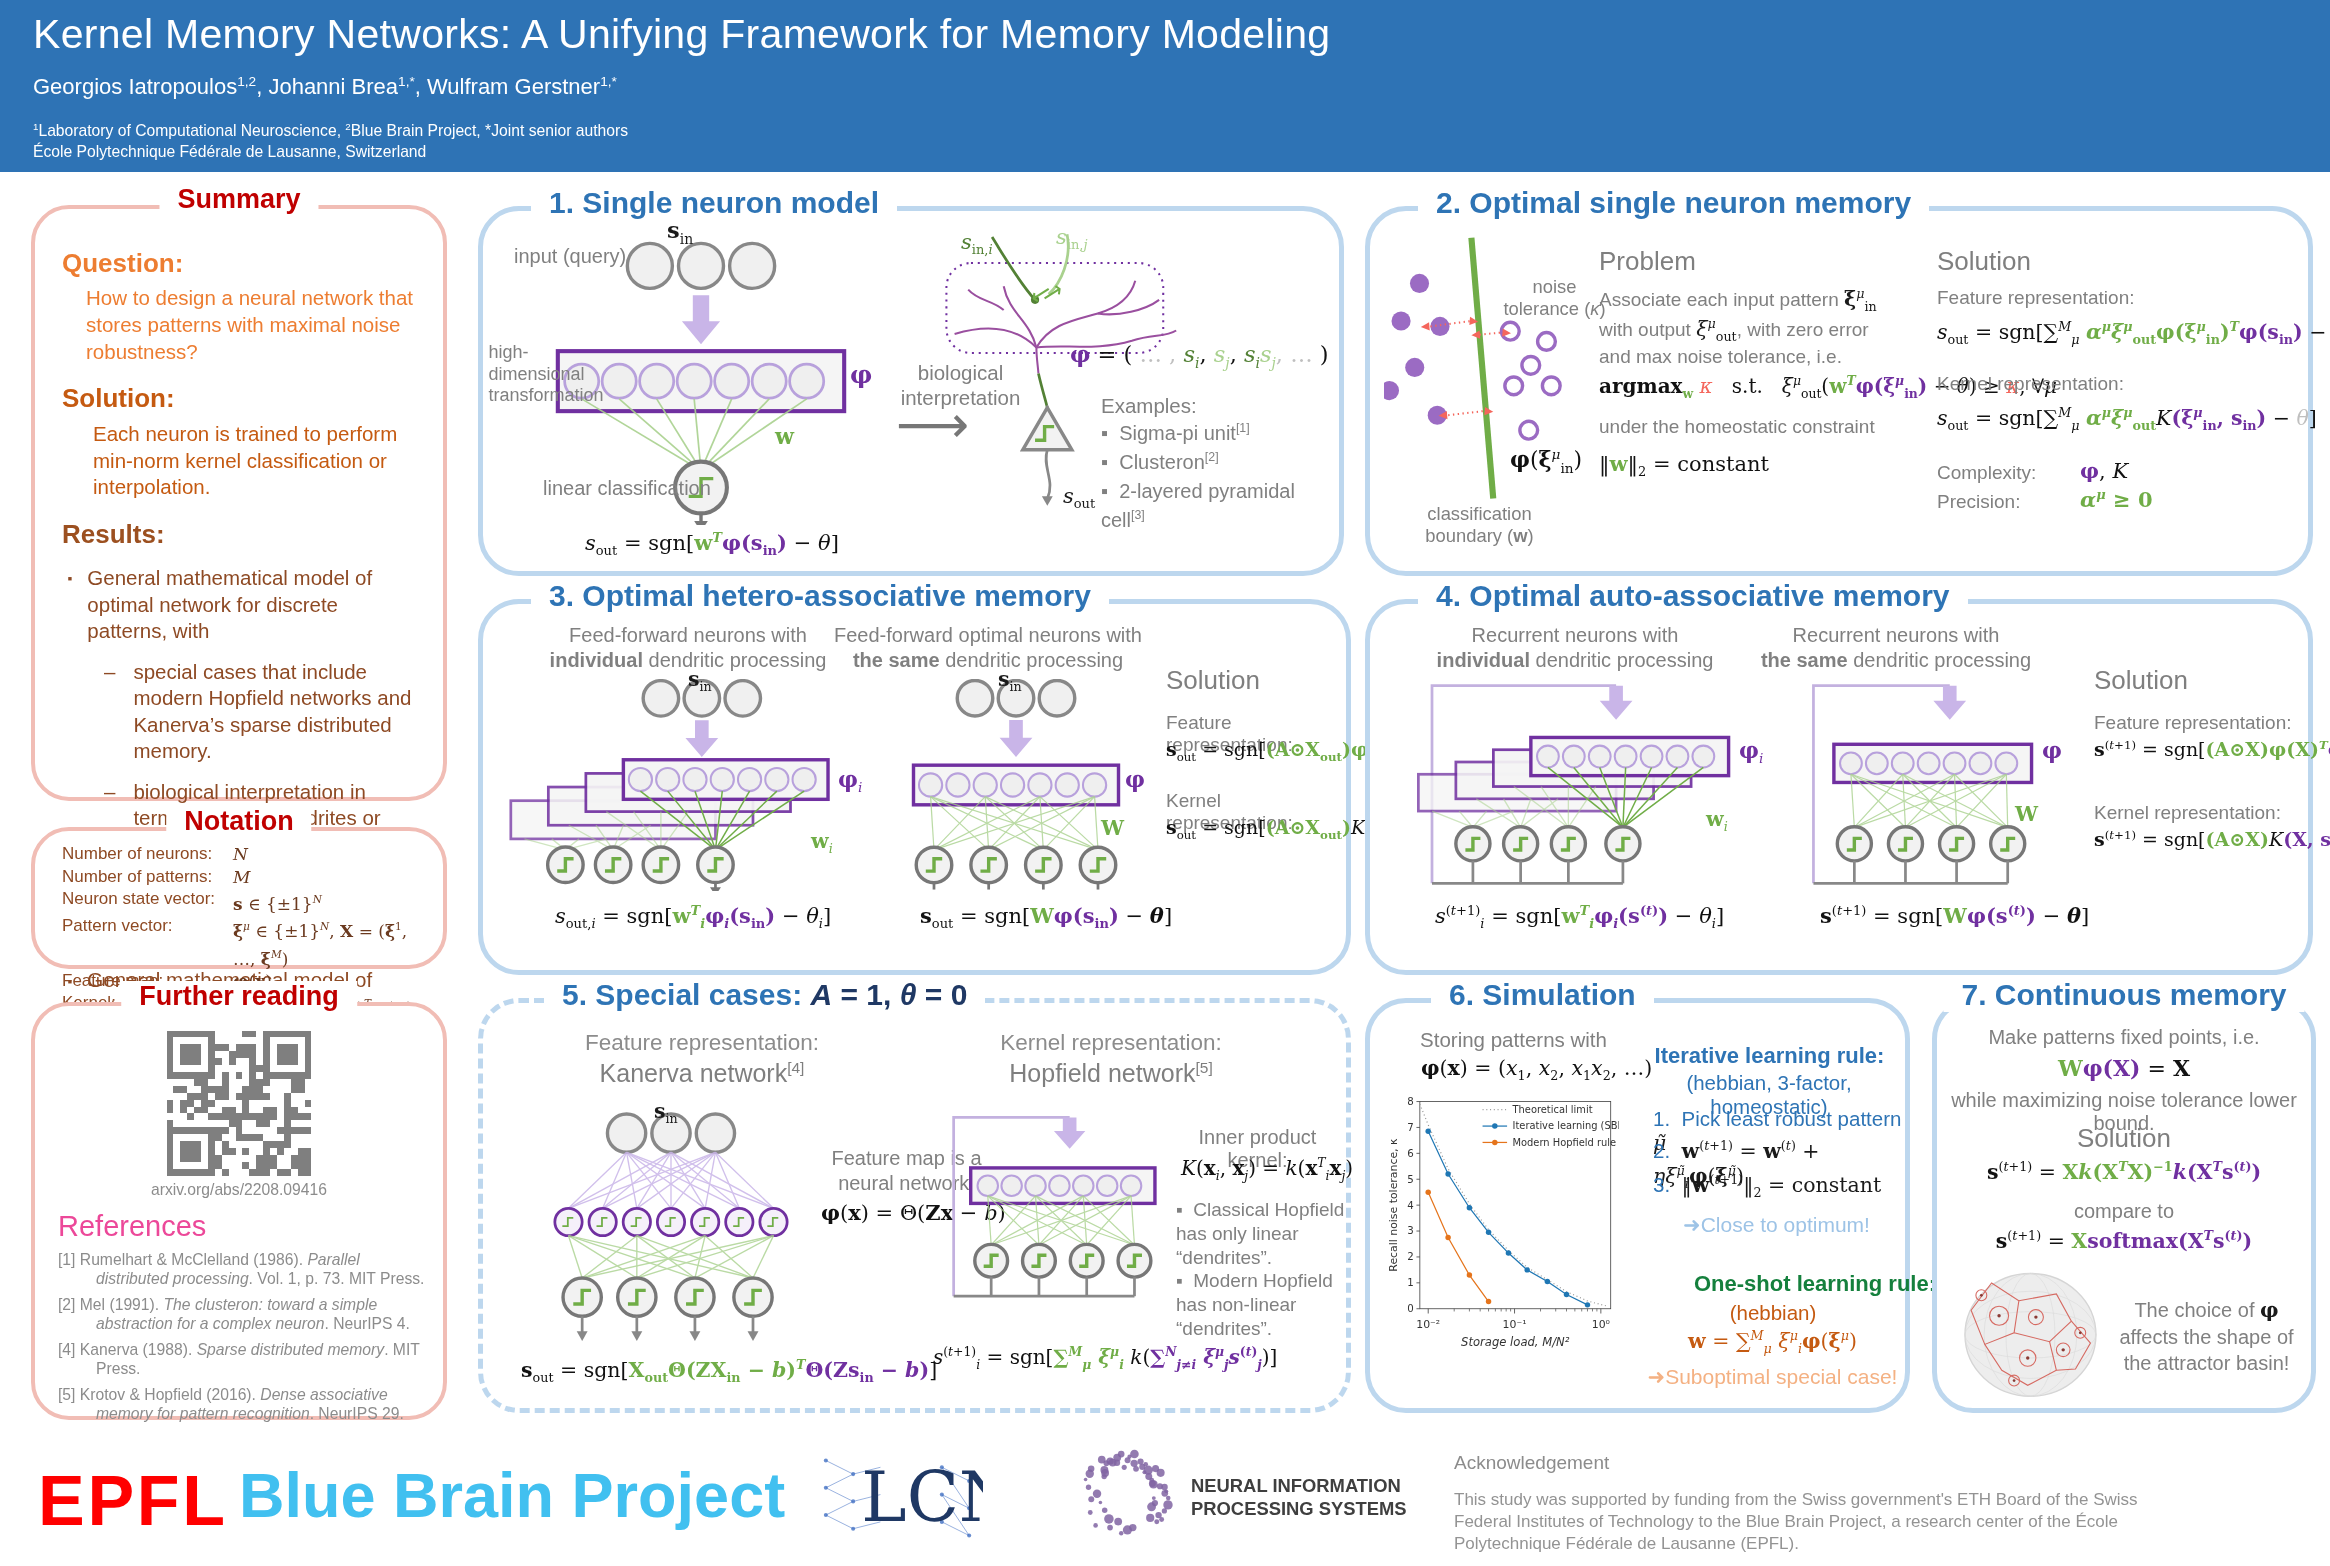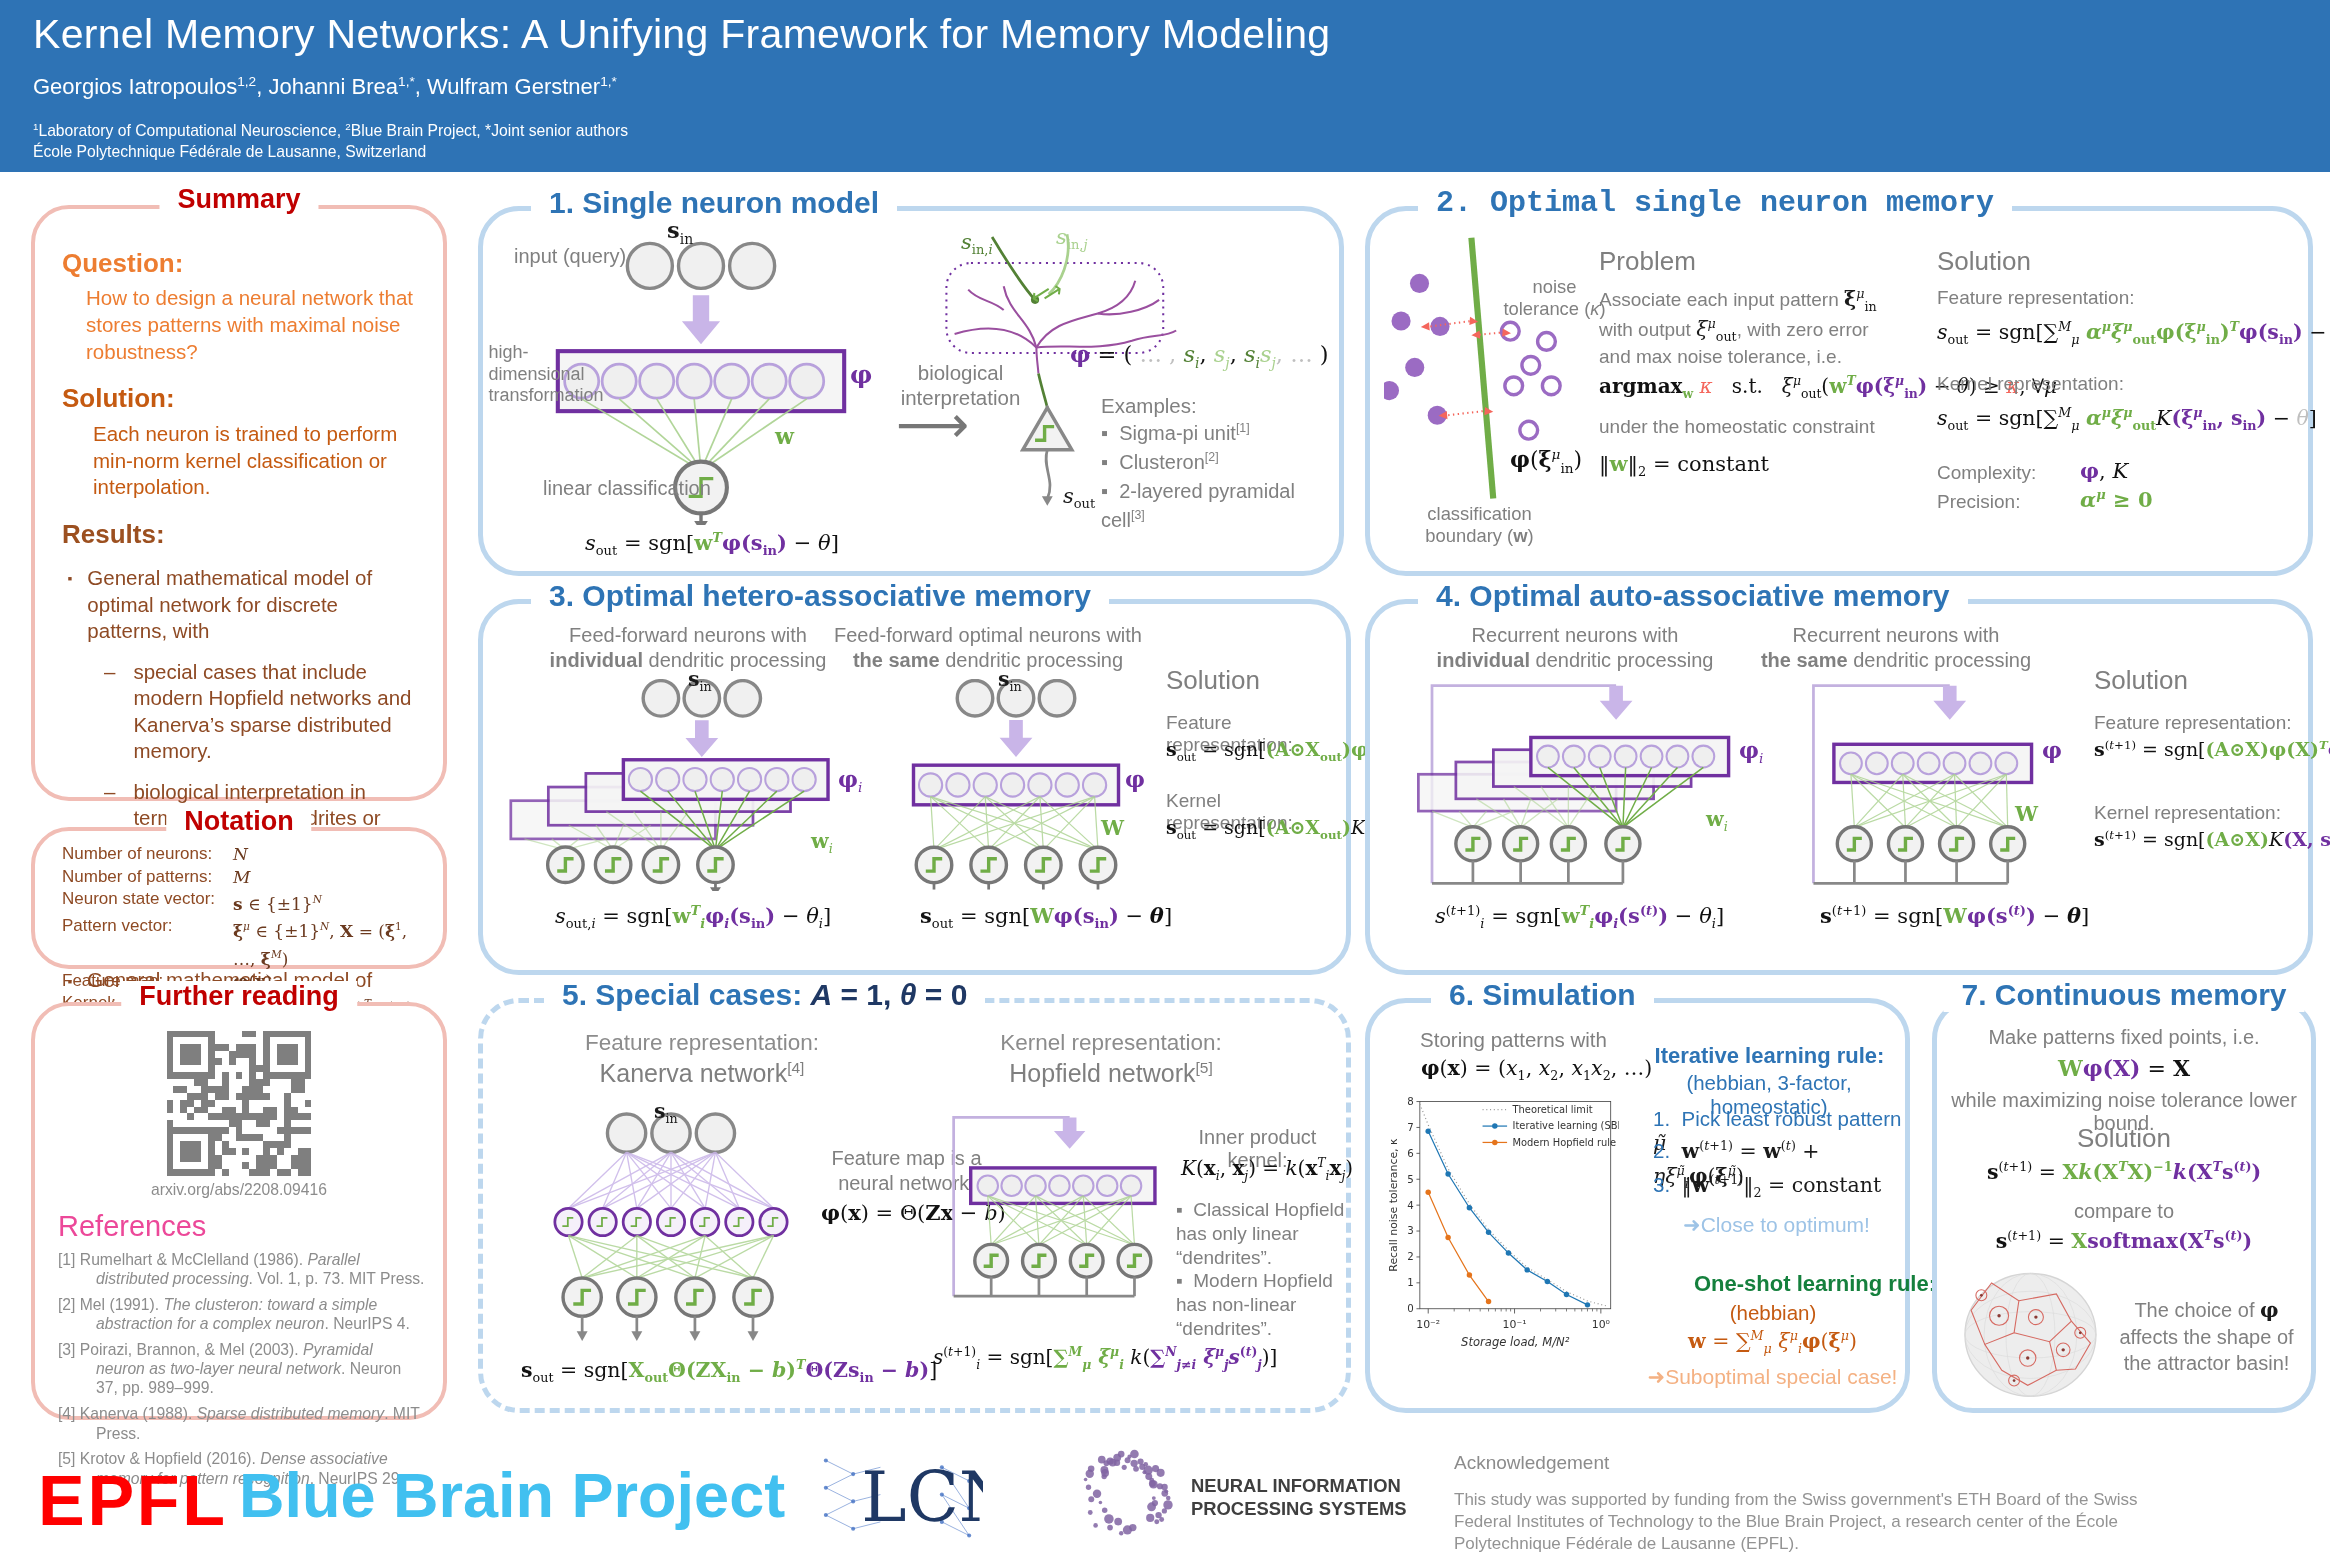--- a/index.html
+++ b/index.html
@@ -575,21 +575,20 @@
         <div></div>
         <div class="d"></div>
         <div class="d"></div>
       </div>
   </div>
   <div class="center" style="font-size:15.7px;color:#8C8C8C;margin-top:5.5px;">arxiv.org/abs/2208.09416</div>
   <div style="font-size:29px;color:#ec4899;margin:11px 0 0 23px;">References</div>
   <div style="margin:2.7px 18px 0 23px;">
     <div class="ref">[1] Rumelhart &amp; McClelland (1986). <i>Parallel distributed processing</i>. Vol. 1, p. 73. MIT Press.</div>
     <div class="ref">[2] Mel (1991). <i>The clusteron: toward a simple abstraction for a complex neuron</i>. NeurIPS 4.</div>
-    <div class="ref">[3] Poirazi, Brannon, &amp; Mel (2003). <i>Pyramidal neuron as two-layer neural network</i>. Neuron 37, pp. 989–999.</div>
     <div class="ref">[4] Kanerva (1988). <i>Sparse distributed memory</i>. MIT Press.</div>
     <div class="ref">[5] Krotov &amp; Hopfield (2016). <i>Dense associative memory for pattern recognition</i>. NeurIPS 29.</div>
   </div>
 </div>
 
 <div class="panel panel-blue" style="left:478px;top:206px;width:856px;height:360px;">
   <div class="ptitle ptitle-blue" style="left:48px;">1. Single neuron model</div>
   <svg class="abs" style="left:27px;top:13.7px;" width="382" height="300" viewBox="0 0 560 440">
     <circle cx="205" cy="60" r="33" fill="#F0F0F0" stroke="#888" stroke-width="5"></circle>
     <circle cx="280" cy="60" r="33" fill="#F0F0F0" stroke="#888" stroke-width="5"></circle>
@@ -657,21 +656,21 @@
     <div class="lbl" style="position:static;font-size:20.5px;">Examples:</div>
     <div style="font-size:20px;color:#808080;line-height:1.45;">
       <div>▪&nbsp; <span>Sigma-pi unit<sup>[1]</sup></span></div>
       <div>▪&nbsp; <span>Clusteron<sup>[2]</sup></span></div>
       <div>▪&nbsp; <span>2-layered pyramidal cell<sup>[3]</sup></span></div>
     </div>
   </div>
 </div>
 
 <div class="panel panel-blue" style="left:1365px;top:206px;width:938px;height:360px;">
-  <div class="ptitle ptitle-blue" style="left:48px;font-family:Liberation Mono, monospace;">2. Optimal single neuron memory</div>
+  <div class="ptitle ptitle-blue" style="left:48px;">2. Optimal single neuron memory</div>
   <svg class="abs" style="left:13.7px;top:20.5px;" width="198" height="294" viewBox="0 0 290 430">
     <line x1="128" y1="8" x2="160" y2="390" stroke="#70AD47" stroke-width="9"></line>
     <g fill="#9B6BC3">
       <circle cx="52" cy="75" r="14"></circle>
         <circle cx="25" cy="130" r="14"></circle>
         <circle cx="82" cy="138" r="14"></circle>
         <circle cx="45" cy="198" r="14"></circle>
         <circle cx="8" cy="232" r="14"></circle>
         <circle cx="78" cy="268" r="14"></circle>
     </g>

